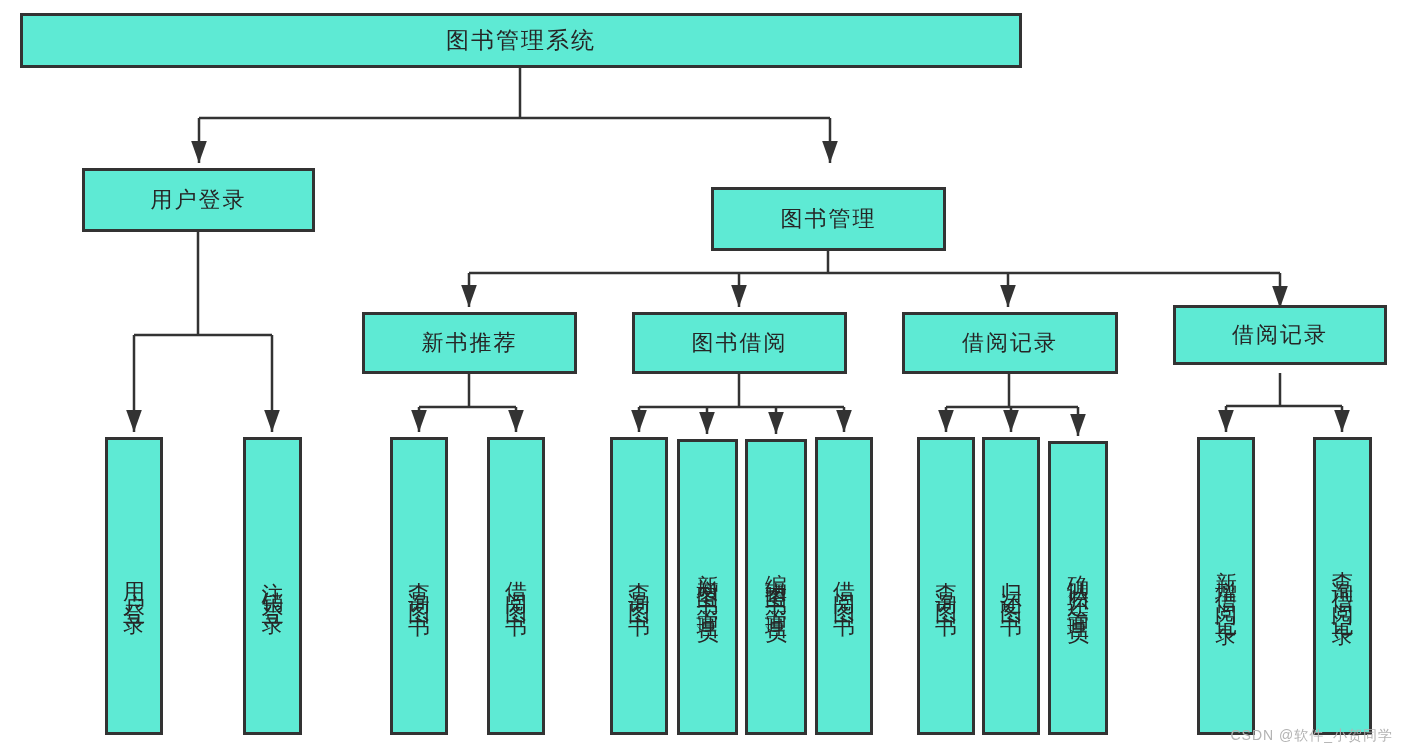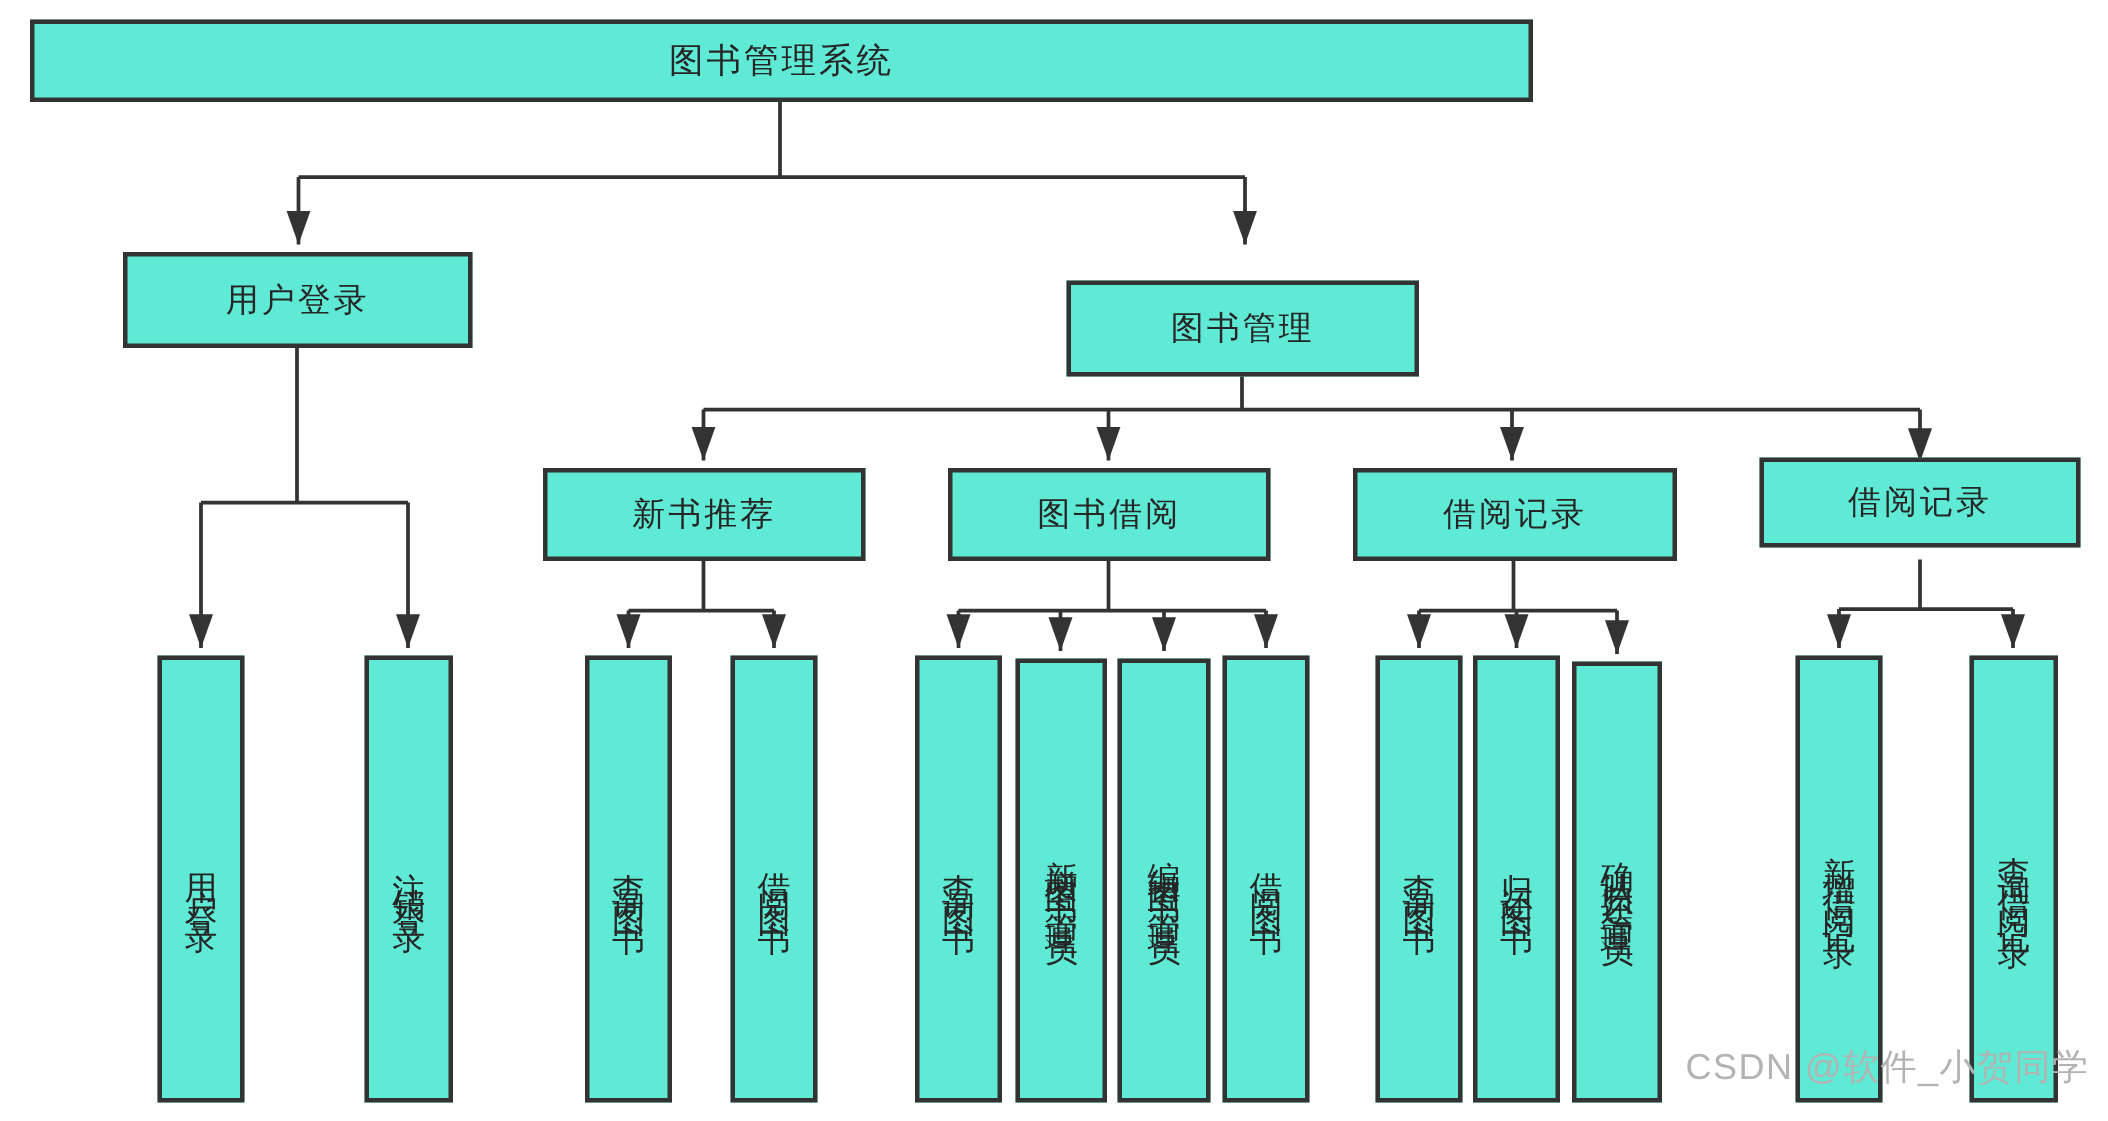--- a/index.html
+++ b/index.html
@@ -17,22 +17,22 @@
   .vbox span {
     writing-mode:vertical-rl; text-orientation:mixed;
     font-size:22px; letter-spacing:11px; line-height:1; white-space:nowrap;
   }
   .vbox span.long { letter-spacing:7px; }
   svg.connectors { position:absolute; left:0; top:0; z-index:1; }
   .connectors path.ln { stroke:var(--line,#333); stroke-width:2.5; fill:none; }
   .connectors marker path { fill:var(--line,#333); }
   .box { z-index:2; }
   .watermark {
-    position:absolute; right:12px; bottom:20px; z-index:3;
-    font-size:24px; color:var(--wm,#b3b3b3); letter-spacing:1px; white-space:nowrap;
+    position:absolute; right:12px; bottom:2px; z-index:3;
+    font-size:14px; color:var(--wm,#b3b3b3); letter-spacing:1px; white-space:nowrap;
   }
 </style>
 </head>
 <body>
 
 <div class="stage" style="--line: #333333; --text: #262626; --wm: #b3b3b3; --bg: #ffffff;">
 
   <svg class="connectors" width="1405" height="747" viewBox="0 0 1405 747" xmlns="http://www.w3.org/2000/svg">
     <defs>
       <marker id="arrow" viewBox="0 0 10 10" refX="9" refY="5" markerWidth="10" markerHeight="10" orient="auto">

